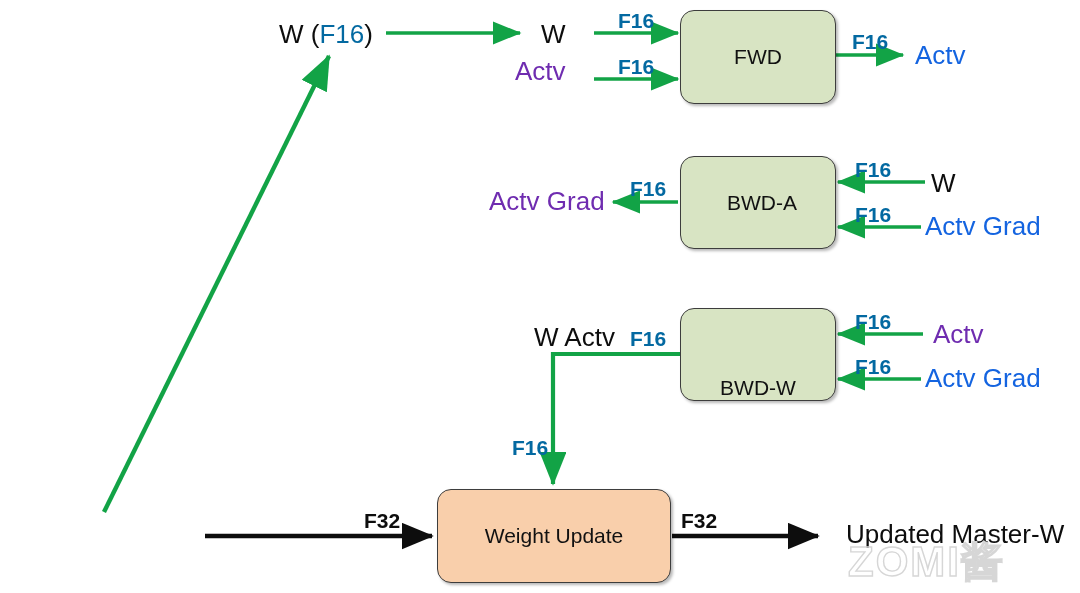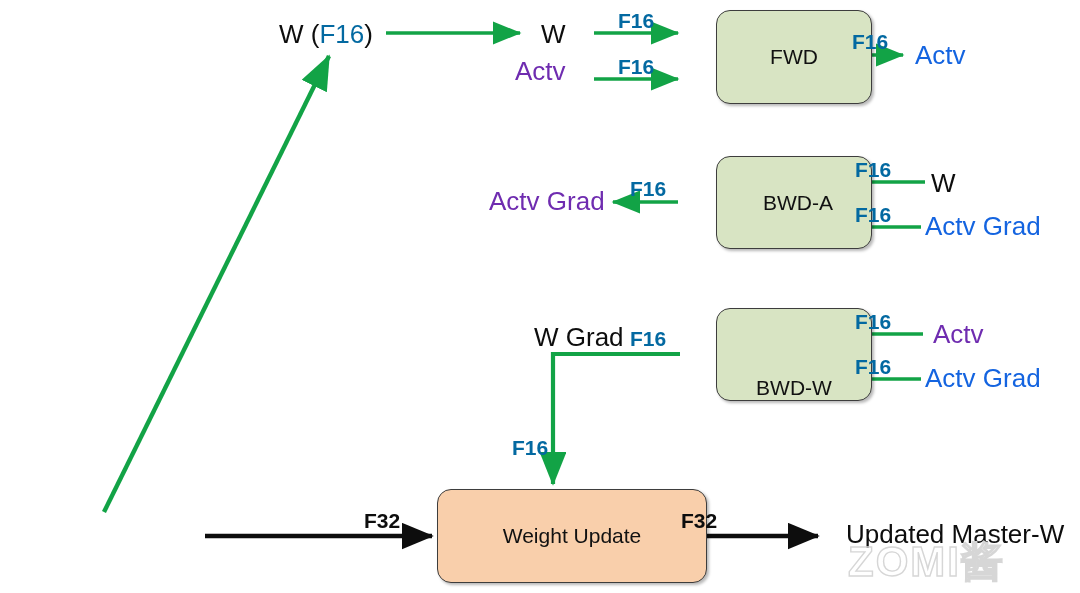--- a/index.html
+++ b/index.html
@@ -28,21 +28,21 @@
     box-sizing: border-box;
     border-radius: 14px;
     border: 1.6px solid #3d3d3d;
     display: flex;
     align-items: center;
     justify-content: center;
     font-size: 21px;
     color: #111111;
     box-shadow: 2px 2px 3px rgba(0,0,0,0.28);
   }
-  .node.green { background: #d8e4c3; margin-left: 36px; }
+  .node.green { background: #d8e4c3; }
   .node.peach { background: #f9cfab; }
 
   .lbl {
     position: absolute;
     white-space: nowrap;
     line-height: 1;
   }
   .lbl.fmt   { font-size: 21px; font-weight: bold; }
   .lbl.blackbig { font-size: 26px; }
 
@@ -139,21 +139,21 @@
   </div>
 
   <div class="node green" style="left:680px; top:156px; width:156px; height:93px;padding-left:8px;">
     <span>BWD-A</span>
   </div>
 
   <div class="node green" style="left:680px; top:308px; width:156px; height:93px;align-items:flex-end;">
     <span>BWD-W</span>
   </div>
 
-  <div class="node peach" style="left:437px; top:489px; width:270px; height:94px;justify-content:center;">
+  <div class="node peach" style="left:437px; top:489px; width:234px; height:94px;justify-content:center;">
     <span>Weight Update</span>
   </div>
 
   <div class="lbl blackbig" style="left:279px; top:21px;">
     <span class="c-black">W (</span><span class="c-green">F16</span><span class="c-black">)</span>
   </div>
 
   <div class="lbl blackbig c-black" style="left:541px; top:21px;">W</div>
 
   <div class="lbl blackbig c-purple" style="left:515px; top:58px;">Actv</div>
@@ -166,21 +166,21 @@
 
   <div class="lbl blackbig c-purple" style="left:489px; top:188px;">Actv Grad</div>
   <div class="lbl fmt c-green" style="left:630px; top:178px;">F16</div>
 
   <div class="lbl fmt c-green" style="left:855px; top:159px;">F16</div>
   <div class="lbl blackbig c-black" style="left:931px; top:170px;">W</div>
 
   <div class="lbl fmt c-green" style="left:855px; top:204px;">F16</div>
   <div class="lbl blackbig c-blue" style="left:925px; top:213px;">Actv Grad</div>
 
-  <div class="lbl blackbig c-black" style="left:534px; top:324px;">W Grad</div>
+  <div class="lbl blackbig c-black" style="left:534px; top:324px;">W Actv</div>
   <div class="lbl fmt c-green" style="left:630px; top:328px;">F16</div>
 
   <div class="lbl fmt c-green" style="left:855px; top:311px;">F16</div>
   <div class="lbl blackbig c-purple" style="left:933px; top:321px;">Actv</div>
 
   <div class="lbl fmt c-green" style="left:855px; top:356px;">F16</div>
   <div class="lbl blackbig c-blue" style="left:925px; top:365px;">Actv Grad</div>
 
   <div class="lbl fmt c-green" style="left:512px; top:437px;">F16</div>
 

